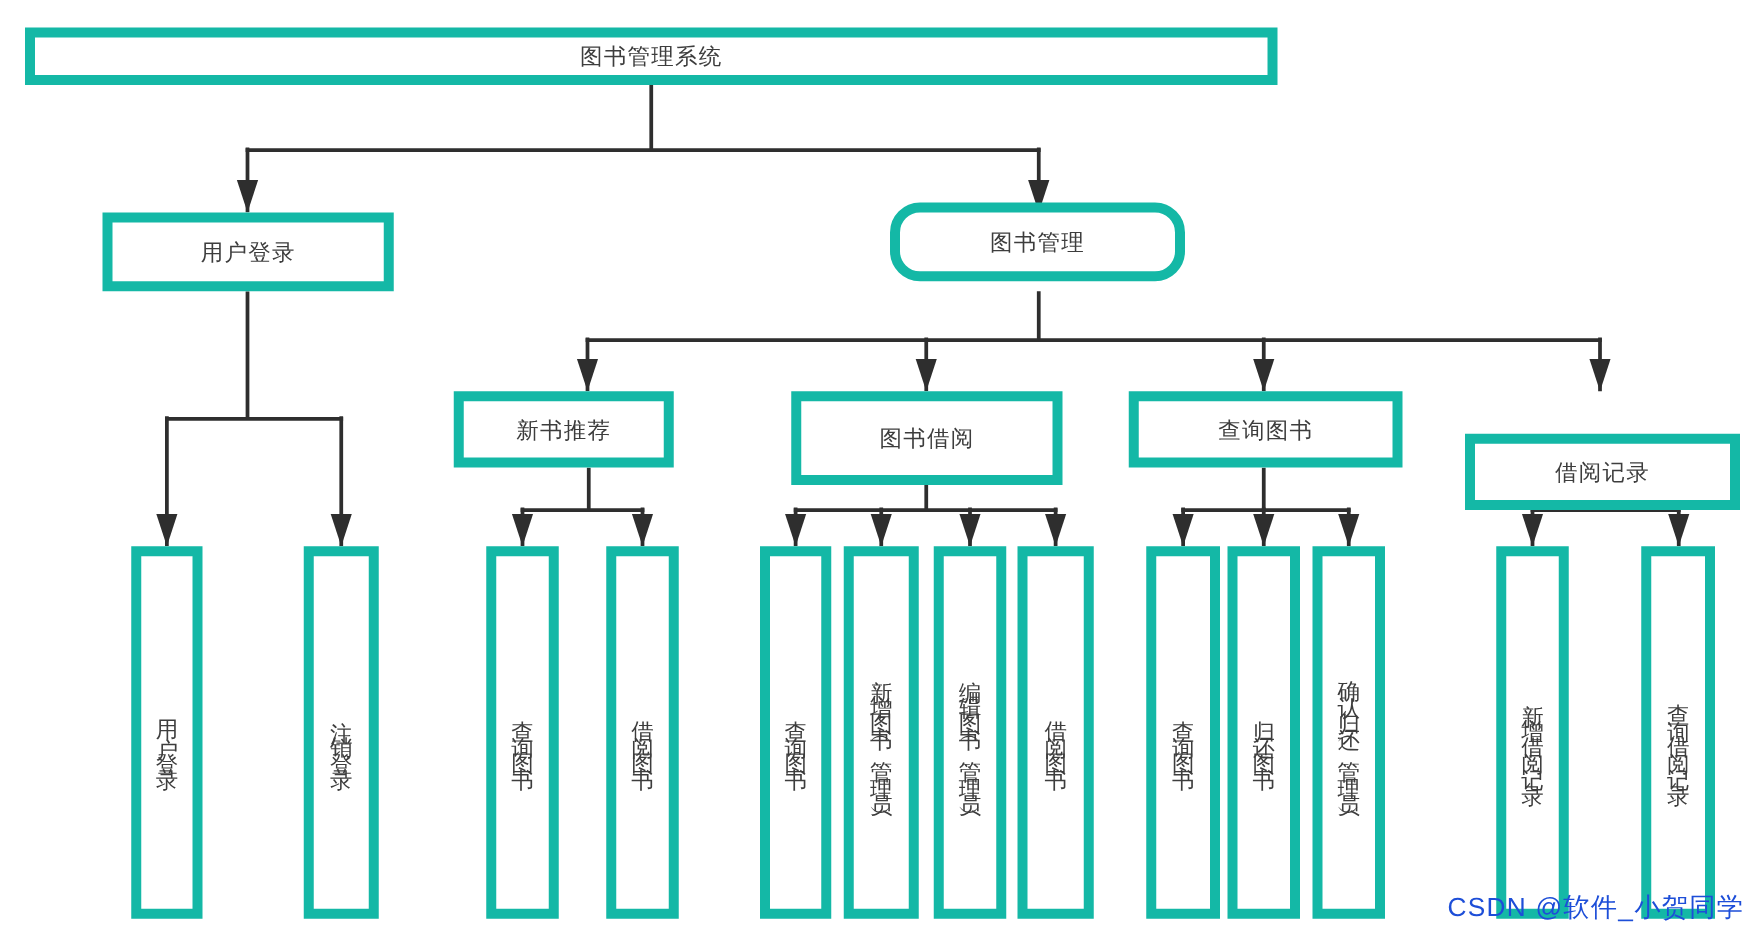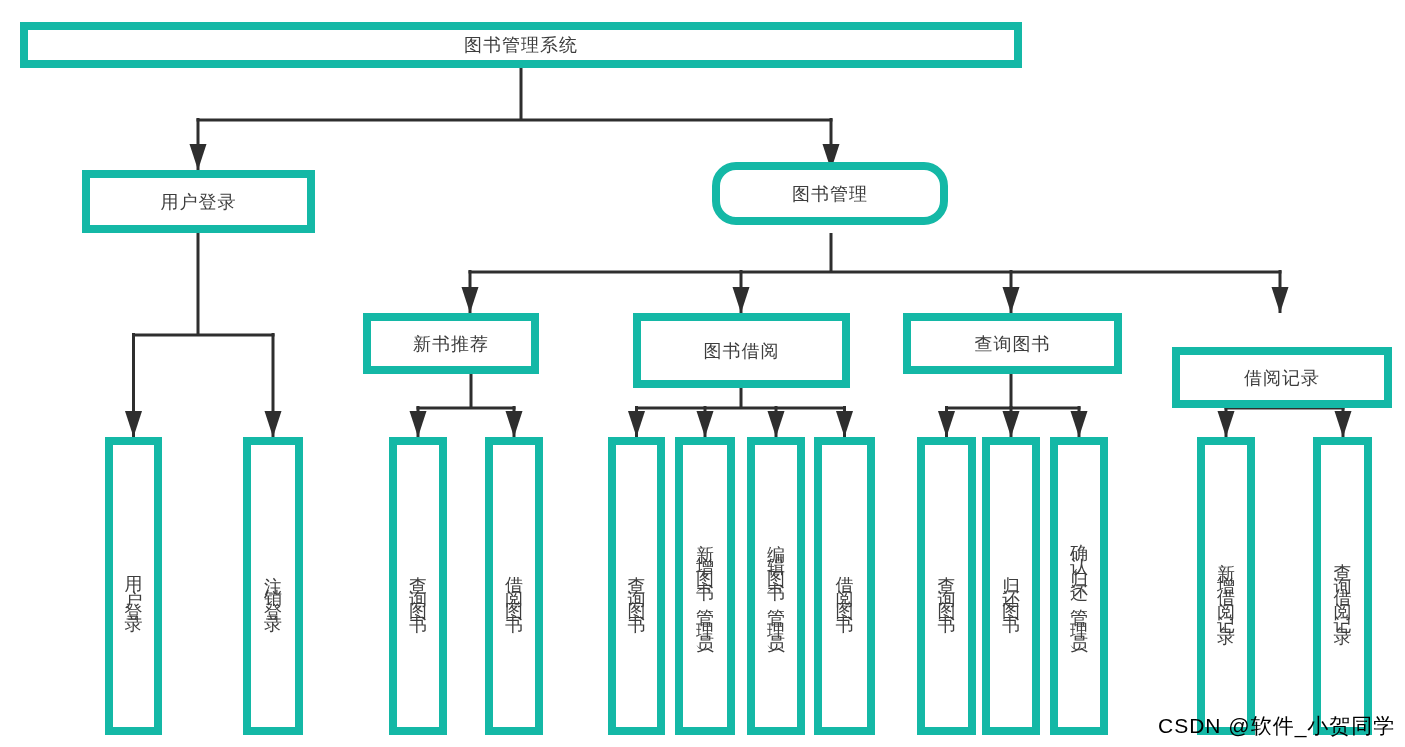--- a/index.html
+++ b/index.html
@@ -39,21 +39,21 @@
     text-orientation: mixed;
     letter-spacing: 13px;
     line-height: 1;
     padding-top: 4px;
   }
   .watermark {
     position: absolute;
     left: 1158px;
     top: 712px;
     font-size: 21px;
-    color: #000000;
+    color: #1d4ed8;
     letter-spacing: 1px;
     white-space: nowrap;
     z-index: 10;
   }
 </style>
 </head>
 <body>
 
 <div class="stage">
 

